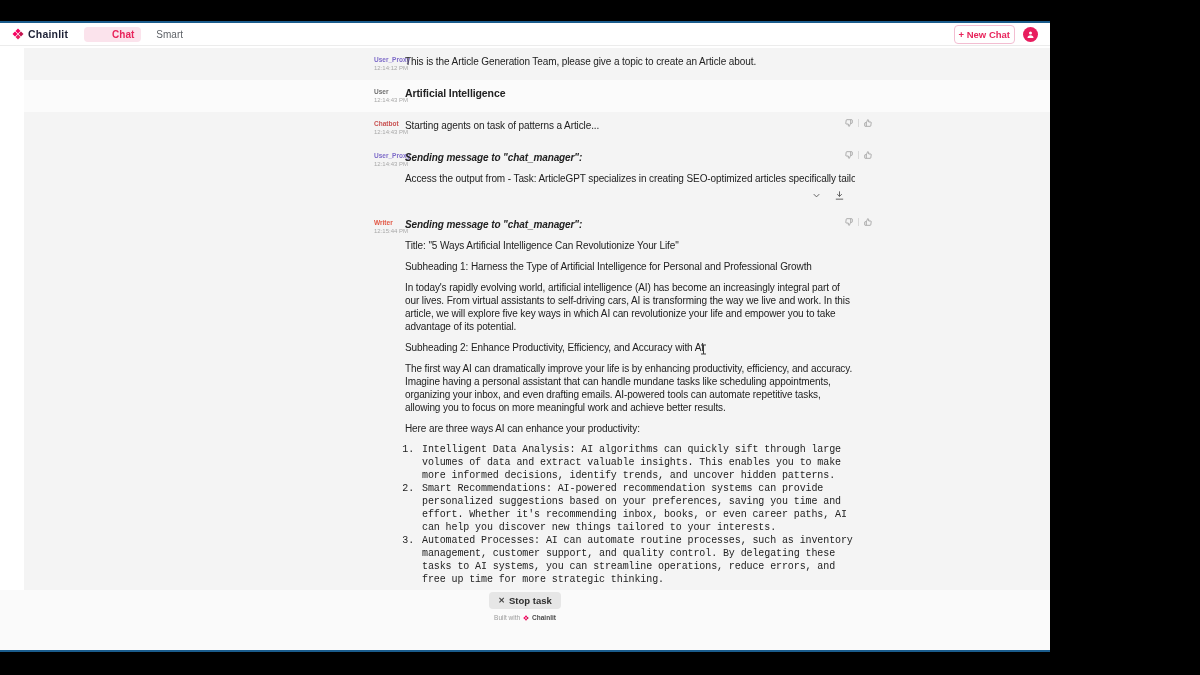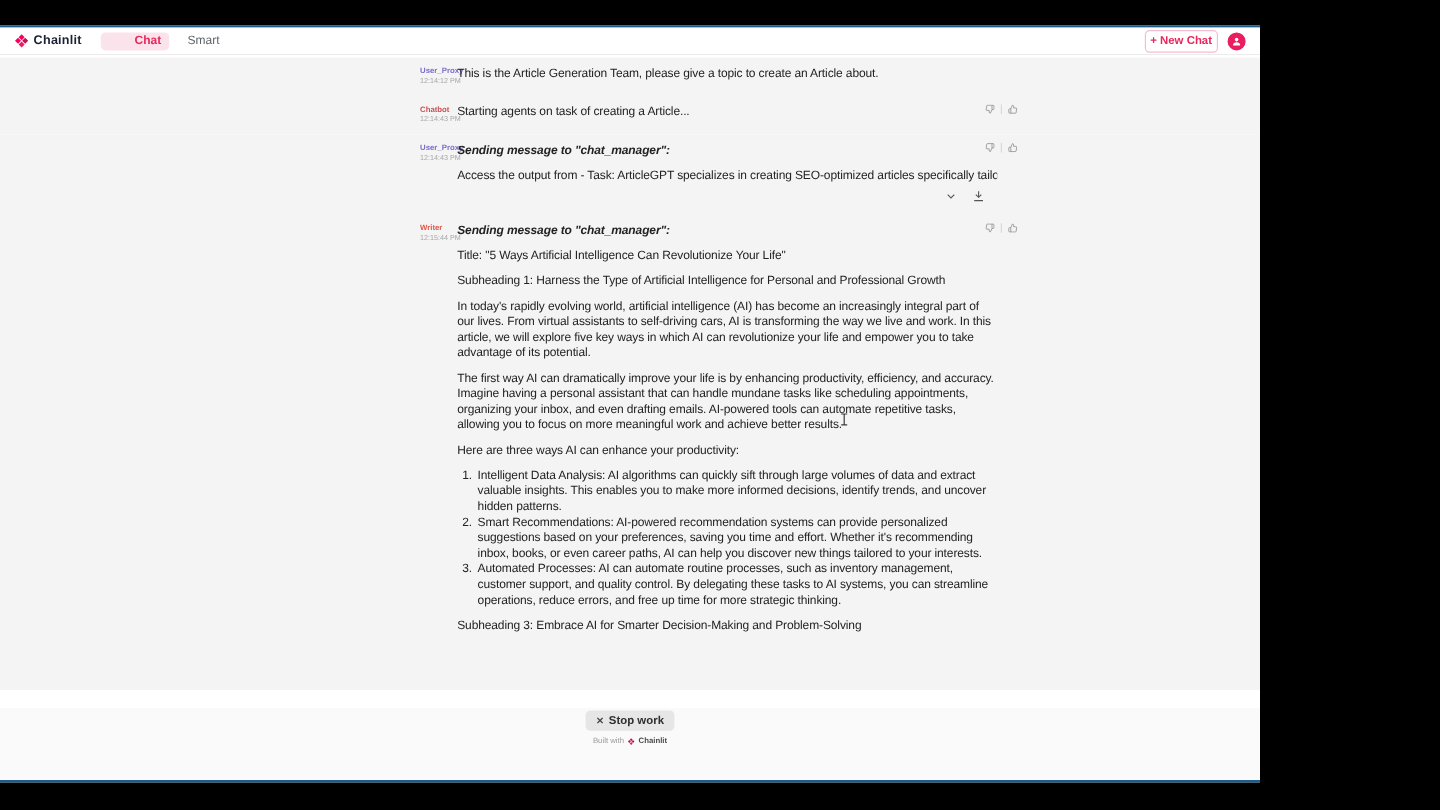--- a/index.html
+++ b/index.html
@@ -15,37 +15,37 @@
   .brand-name{font-size:10.5px;font-weight:700;color:#1d2135;letter-spacing:.2px;}
   .tabs{display:flex;align-items:center;gap:8px;margin-left:16px;}
   .tab{font-size:10px;color:#5f6368;font-weight:500;padding:2px 7px;border-radius:4px;cursor:pointer;}
   .tab.active{color:#e8255c;background:#fbe3ec;font-weight:600;padding-left:28px;}
   .spacer{flex:1;}
   .new-chat{font-size:9.5px;font-weight:600;color:#e8255c;background:#fff;border:1px solid #f3bed2;
             border-radius:4px;padding:3px 4px;cursor:pointer;font-family:inherit;margin-right:8px;}
   .avatar{width:15px;height:15px;border-radius:50%;background:#e81e5f;display:flex;
           align-items:center;justify-content:center;cursor:pointer;flex:0 0 15px;}
   
-  .chat{flex:1;overflow:hidden;background:#fff;padding-top:2px;position:relative;}
+  .chat{flex:1;overflow:hidden;background:#fff;padding-top:2px;position:relative;margin-left:24px;}
   .row{position:relative;display:flex;align-items:flex-start;padding:7px 0 8px 350px;box-sizing:border-box;}
   .row.gray{background:#f4f4f4;}
   .row.light{background:#fbfbfb;}
   .meta{width:26px;flex:0 0 26px;display:flex;flex-direction:column;margin-top:1px;}
   .author{font-size:6.5px;font-weight:700;line-height:8px;white-space:nowrap;}
   .time{font-size:6px;color:#a8a8a8;line-height:7px;margin-top:1px;white-space:nowrap;}
   .content{margin-left:5px;width:450px;font-size:10px;letter-spacing:-0.1px;color:#222;line-height:13px;}
   .content p{margin:0;}
   .row-user .content{font-weight:700;font-size:10.5px;}
   .subtitle{font-style:italic;font-weight:600;margin:0 0 8px !important;}
   .preview{white-space:nowrap;overflow:hidden;margin:0 0 2px !important;}
   .controls{display:flex;justify-content:flex-end;align-items:center;gap:12px;padding:3px 10px 1px 0;color:#555;}
   .controls .icon{cursor:pointer;display:flex;}
   .article p{margin:0 0 8px;}
   .article ol{margin:0 0 8px;padding-left:15px;}
-  .article li{padding-left:2px;}
+  .article li{padding-left:2px;font-family:Liberation Mono, monospace;}
   .feedback{position:absolute;left:821px;top:7px;display:flex;align-items:center;gap:5px;color:#8d8d8d;}
   .feedback .icon{cursor:pointer;display:flex;}
   .fb-divider{width:1px;height:8px;background:#d9d9d9;}
   
   .bottom{flex:0 0 60px;background:#fafafa;display:flex;flex-direction:column;align-items:center;}
   .stop{margin-top:2px;display:inline-flex;align-items:center;gap:4px;background:#e6e6e6;border:none;
         border-radius:4px;padding:3px 9px;font-size:9.5px;font-weight:600;color:#2f2f2f;
         font-family:inherit;cursor:pointer;}
   .stop .x{font-size:8px;line-height:8px;color:#444;}
   .inputbar{margin-top:5px;width:496px;height:26px;box-sizing:border-box;background:#fff;
@@ -95,28 +95,37 @@
     <div class="row gray" style="min-height:29px">
       <div class="meta">
         <span class="author" style="color: rgb(126, 107, 201);">User_Proxy</span>
         <span class="time">12:14:12 PM</span>
       </div>
       <div class="content">
         <p>This is the Article Generation Team, please give a topic to create an Article about.</p>
       </div>
     </div>
 
+    <div class="row light row-user" style="min-height:27px">
+      <div class="meta">
+        <span class="author" style="color: rgb(111, 111, 111);">User</span>
+        <span class="time">12:14:43 PM</span>
+      </div>
+      <div class="content">
+        <p>Artificial Intelligence</p>
+      </div>
+    </div>
 
     <div class="row gray" style="min-height:26px">
       <div class="meta">
         <span class="author" style="color: rgb(201, 82, 82);">Chatbot</span>
         <span class="time">12:14:43 PM</span>
       </div>
       <div class="content">
-        <p>Starting agents on task of creating a Article...</p>
+        <p>Starting agents on task of patterns a Article...</p>
       </div>
       <div class="feedback">
         <span class="icon">
           <svg width="8" height="8" viewBox="0 0 24 24" fill="none" stroke="currentColor" stroke-width="2">
               <path d="M10 15v4a3 3 0 0 0 3 3l4-9V2H5.72a2 2 0 0 0-2 1.7l-1.38 9a2 2 0 0 0 2 2.3zm7-13h2.67A2.31 2.31 0 0 1 22 4v7a2.31 2.31 0 0 1-2.33 2H17"></path>
             </svg>
         </span>
         <span class="fb-divider"></span>
         <span class="icon">
           <svg width="8" height="8" viewBox="0 0 24 24" fill="none" stroke="currentColor" stroke-width="2">
@@ -168,20 +177,21 @@
       <div class="meta">
         <span class="author" style="color: rgb(226, 87, 68);">Writer</span>
         <span class="time">12:15:44 PM</span>
       </div>
       <div class="content">
         <p class="subtitle">Sending message to "chat_manager":</p>
         <div class="article">
           <p>Title: "5 Ways Artificial Intelligence Can Revolutionize Your Life"</p>
           <p>Subheading 1: Harness the Type of Artificial Intelligence for Personal and Professional Growth</p>
           <p>In today's rapidly evolving world, artificial intelligence (AI) has become an increasingly integral part of our lives. From virtual assistants to self-driving cars, AI is transforming the way we live and work. In this article, we will explore five key ways in which AI can revolutionize your life and empower you to take advantage of its potential.</p>
+          <p>Subheading 2: Enhance Productivity, Efficiency, and Accuracy with AI</p>
           <p>The first way AI can dramatically improve your life is by enhancing productivity, efficiency, and accuracy. Imagine having a personal assistant that can handle mundane tasks like scheduling appointments, organizing your inbox, and even drafting emails. AI-powered tools can automate repetitive tasks, allowing you to focus on more meaningful work and achieve better results.</p>
           <p>Here are three ways AI can enhance your productivity:</p>
           <ol>
             <li>Intelligent Data Analysis: AI algorithms can quickly sift through large volumes of data and extract valuable insights. This enables you to make more informed decisions, identify trends, and uncover hidden patterns.</li>
             <li>Smart Recommendations: AI-powered recommendation systems can provide personalized suggestions based on your preferences, saving you time and effort. Whether it's recommending inbox, books, or even career paths, AI can help you discover new things tailored to your interests.</li>
             <li>Automated Processes: AI can automate routine processes, such as inventory management, customer support, and quality control. By delegating these tasks to AI systems, you can streamline operations, reduce errors, and free up time for more strategic thinking.</li>
           </ol>
           <p>Subheading 3: Embrace AI for Smarter Decision-Making and Problem-Solving</p>
 
         </div>
@@ -199,21 +209,21 @@
             </svg>
         </span>
       </div>
     </div>
 
   </div>
 
   <div class="bottom">
     <button class="stop">
       <span class="x">✕</span>
-      <span>Stop work</span>
+      <span>Stop task</span>
     </button>
     <div class="footer">
       <span>Built with</span>
       <svg width="6" height="6" viewBox="0 0 24 24">
         <path d="M12 1 L17 6 L12 11 L7 6 Z" fill="#f80061"></path>
         <path d="M18 7 L23 12 L18 17 L13 12 Z" fill="#c3134e"></path>
         <path d="M12 13 L17 18 L12 23 L7 18 Z" fill="#e91e63"></path>
         <path d="M6 7 L11 12 L6 17 L1 12 Z" fill="#f80061"></path>
       </svg>
       <span class="fbrand">Chainlit</span>

